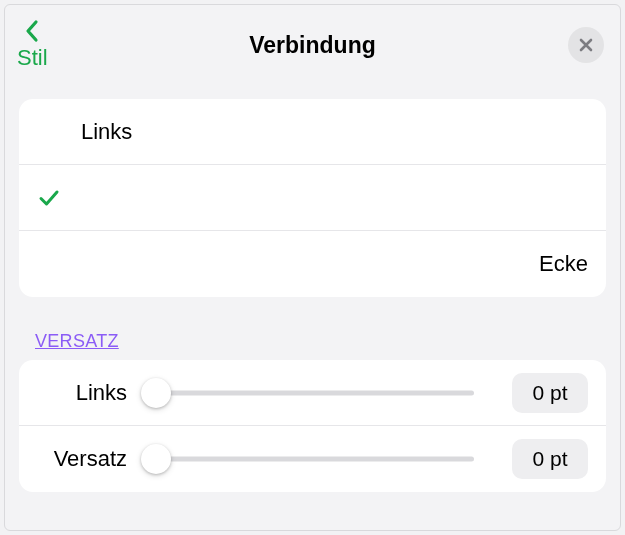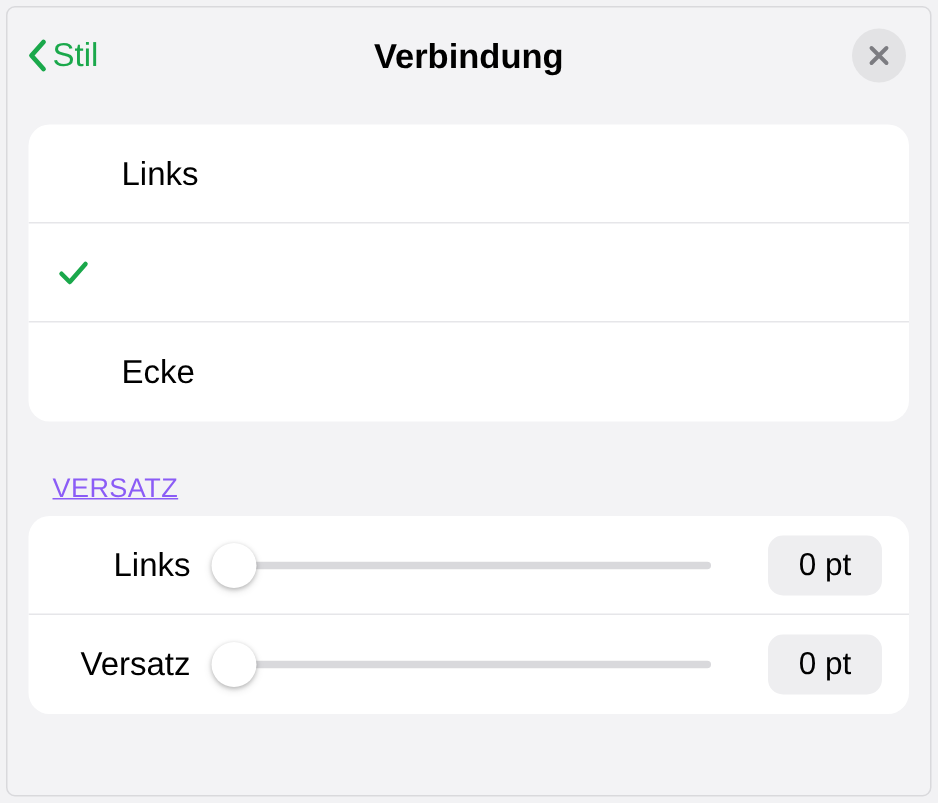--- a/index.html
+++ b/index.html
@@ -30,20 +30,21 @@
       padding: 14px 16px 10px 12px;
       position: relative;
     }
     .back {
       display: flex;
       align-items: center;
       gap: 2px;
       color: #1aa84b;
       font-size: 22px;
       cursor: pointer;
+      flex-direction: column;
     }
     .back svg { display: block; }
     .title {
       position: absolute;
       left: 50%;
       transform: translateX(-50%);
       font-size: 23px;
       font-weight: 600;
       color: #000;
     }
@@ -65,21 +66,21 @@
       overflow: hidden;
     }
     .list-row {
       display: flex;
       align-items: center;
       height: 66px;
       padding: 0 18px;
       border-bottom: 1px solid #e6e6e9;
       cursor: pointer;
     }
-    .list-row:last-child { border-bottom: none; }
+    .list-row:last-child { border-bottom: none; justify-content: flex-end; }
     .check {
       width: 44px;
       display: flex;
       align-items: center;
       justify-content: flex-start;
     }
     .check svg { display: block; }
     .list-label {
       font-size: 22px;
       color: #000;

